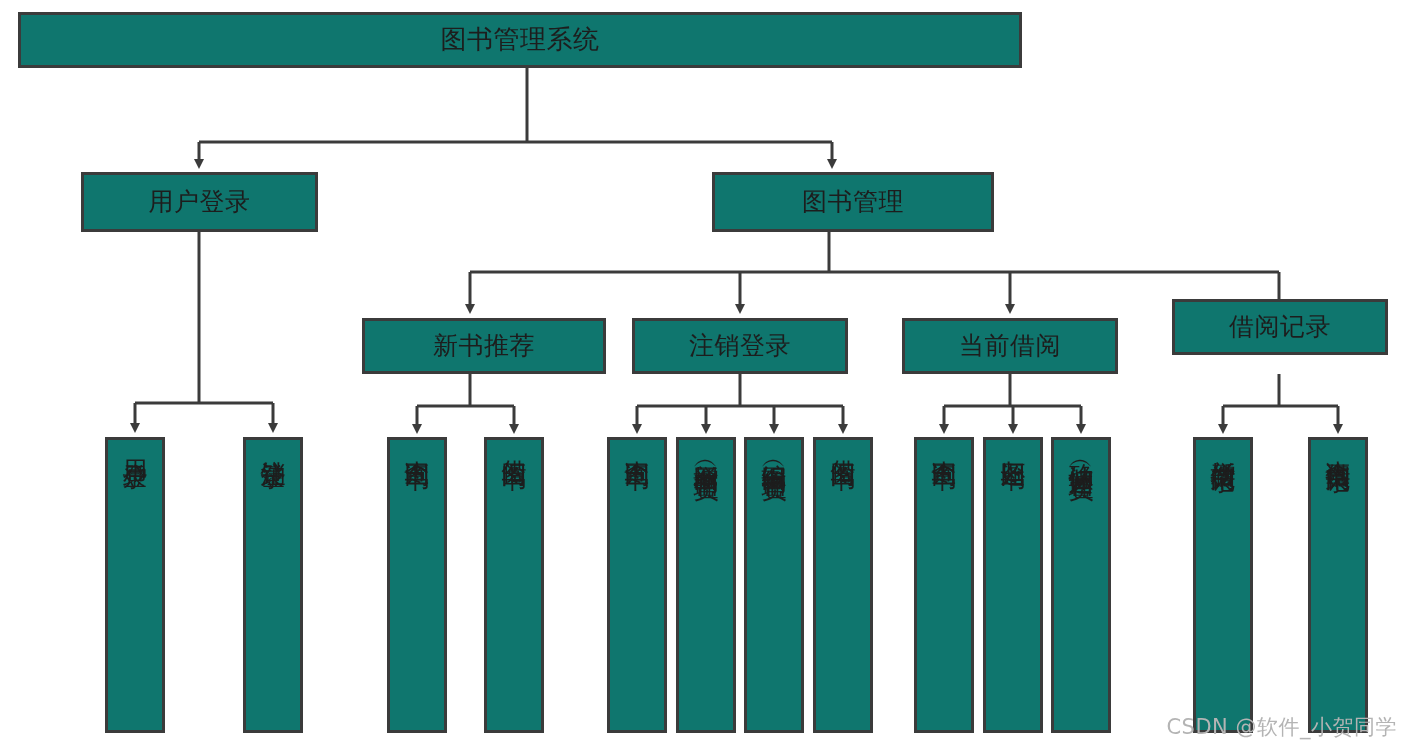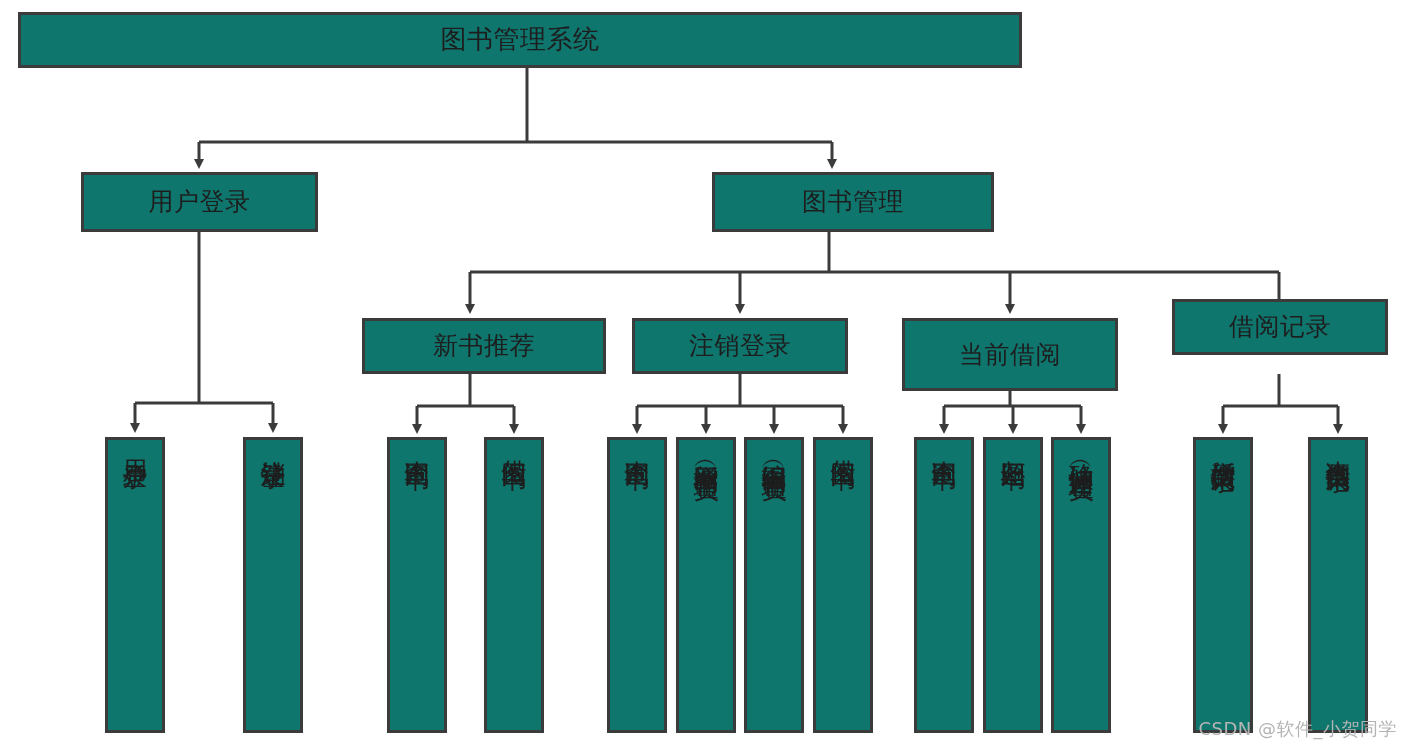--- a/index.html
+++ b/index.html
@@ -63,21 +63,21 @@
     letter-spacing: 2px;
     white-space: nowrap;
   }
   .node.v.top .lbl {
     margin-top: 4px;
   }
   #watermark {
     position: absolute;
     right: 8px;
     bottom: 6px;
-    font-size: 18px;
+    font-size: 21px;
     color: #b4b4b4;
     letter-spacing: 0.5px;
     white-space: nowrap;
     z-index: 5;
   }
 </style>
 </head>
 <body>
 
 <div id="canvas">
@@ -145,21 +145,21 @@
   </div>
 
   <div class="node h" style="left:362px; top:318px; width:244px; height:56px;">
     <span class="lbl">新书推荐</span>
   </div>
 
   <div class="node h" style="left:632px; top:318px; width:216px; height:56px;">
     <span class="lbl">注销登录</span>
   </div>
 
-  <div class="node h" style="left:902px; top:318px; width:216px; height:73px;">
+  <div class="node h" style="left:902px; top:318px; width:216px; height:56px;">
     <span class="lbl">当前借阅</span>
   </div>
 
   <div class="node h" style="left:1172px; top:299px; width:216px; height:56px;">
     <span class="lbl">借阅记录</span>
   </div>
 
   <div class="node v" style="left:105px; top:437px; width:60px; height:296px;">
     <span class="lbl">用户登录</span>
   </div>

